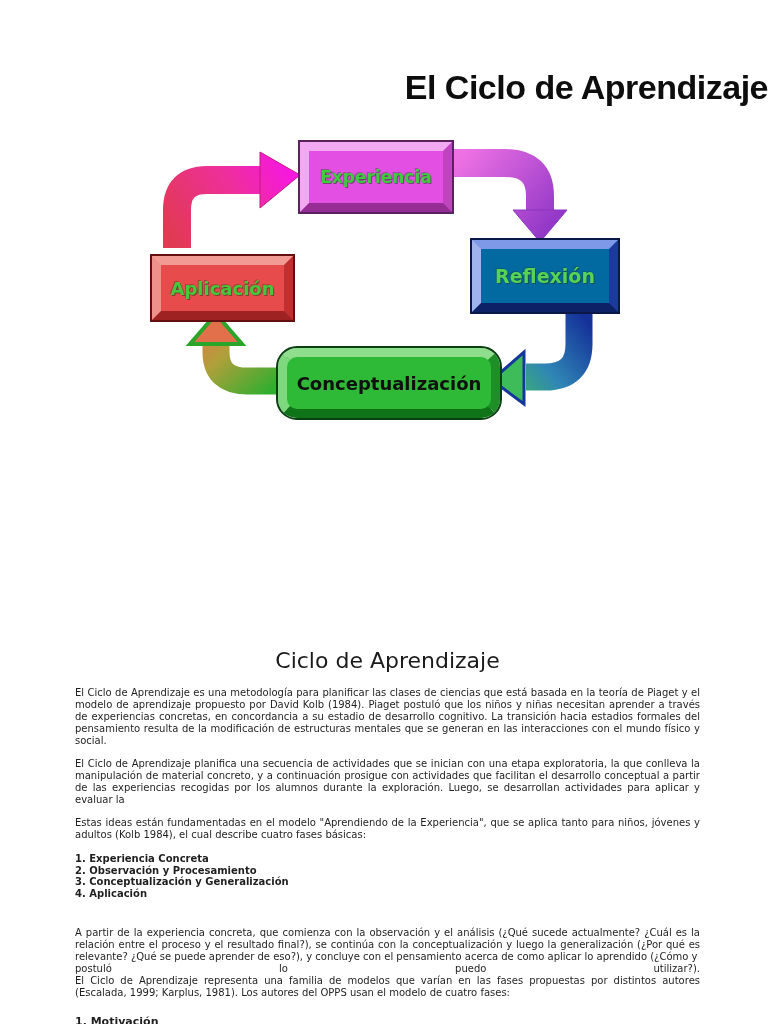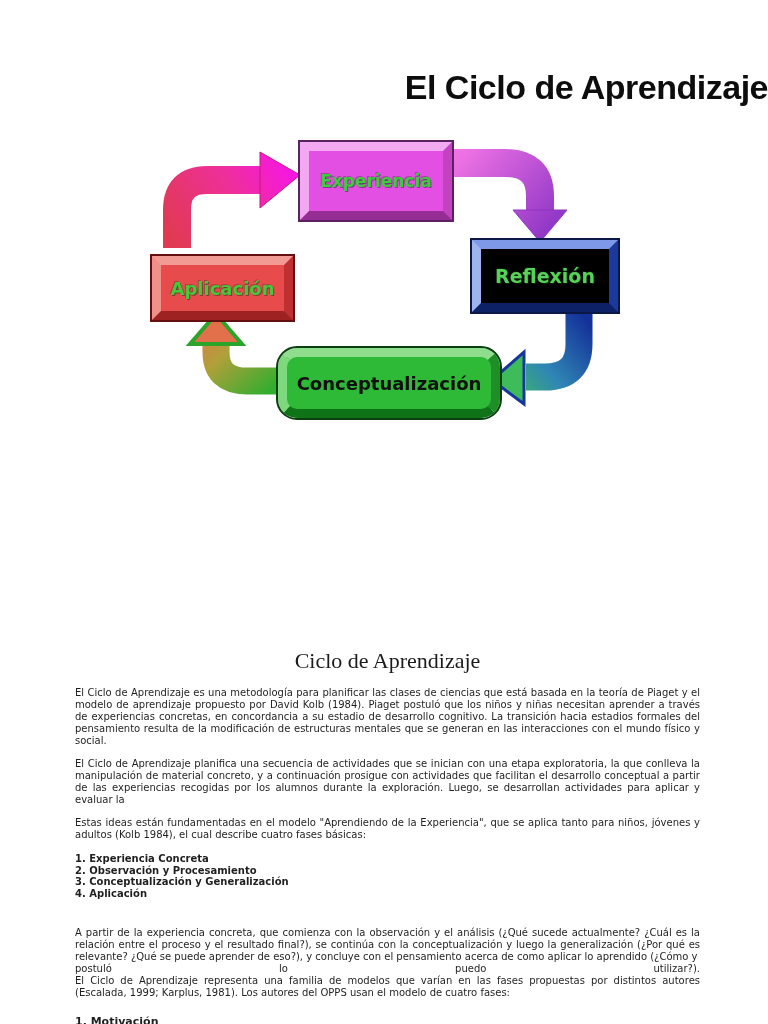--- a/index.html
+++ b/index.html
@@ -11,37 +11,37 @@
   .doc-title { position:absolute; top:68px; left:0; width:768px; text-align:right;
                font-family:"Liberation Sans", sans-serif; font-weight:bold;
                font-size:34px; letter-spacing:-0.5px; color:#0d0d0d; }
 
   
   .diagram { position:absolute; left:150px; top:130px; width:480px; height:300px; }
   .diagram svg { position:absolute; left:0; top:0; z-index:1; }
   .node { position:absolute; z-index:2; display:flex; align-items:center; justify-content:center;
           border-style:solid; border-width:9px; font-weight:bold; text-align:center; }
   .node .lbl { text-shadow: 1px 1px 0 rgba(30,60,30,.55), -1px -1px 0 rgba(30,60,30,.35); }
-  .node-experiencia { left:150px; top:12px; width:152px; height:78px;
+  .node-experiencia { left:150px; top:12px; width:152px; height:70px;
       background:#e24fe2; border-color:#f3a9f1 #c243c0 #952d95 #f3a9f1;
       outline:2px solid #5c2160; font-size:17px; color:#3fca3f; }
   .node-reflexion { left:322px; top:110px; width:146px; height:72px;
-      background:#000000; border-color:#7d99e8 #1c3a9e #0d2166 #9fb4ef;
+      background:#0369a1; border-color:#7d99e8 #1c3a9e #0d2166 #9fb4ef;
       outline:2px solid #0a1747; font-size:19px; color:#56d356; }
   .node-conceptualizacion { left:128px; top:218px; width:222px; height:70px;
       background:#2eb937; border-color:#8ede8e #1d8f26 #0f7418 #7ed87e;
       outline:2px solid #0a3f10; font-size:18px; color:#101010;border-radius:19px; }
   .node-conceptualizacion .lbl { text-shadow:none; }
   .node-aplicacion { left:2px; top:126px; width:141px; height:64px;
       background:#e84b4b; border-color:#f29b94 #c03030 #9e2222 #f0908a;
       outline:2px solid #641010; font-size:18px; color:#46c83a; }
 
   
   .article-heading { position:absolute; top:648px; left:75px; width:625px; text-align:center;
-                     font-size:22px; font-weight:400; color:#1b1b1b;font-family:Liberation Serif, serif; }
+                     font-size:22px; font-weight:400; color:#1b1b1b; }
   .article { position:absolute; left:75px; top:687px; width:625px; height:321px;
              overflow:hidden; font-size:10px; line-height:12px; color:#1f1f1f; }
   .article p { text-align:justify; text-justify:inter-word; }
   .article .gap { margin-top:11px; }
   .force-last { text-align:justify; text-align-last:justify; }
   .bold-list { margin-top:12px; font-weight:bold; line-height:11.5px; list-style:none; }
   .p4block { margin-top:28px; }
   .cutoff-line { position:absolute; left:75px; top:1015px; width:625px;
                  font-size:11px; font-weight:bold; color:#1f1f1f; }
 </style>

